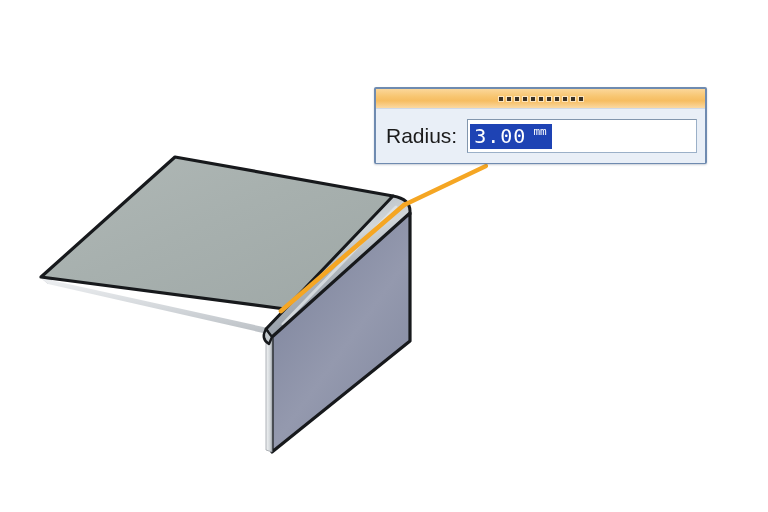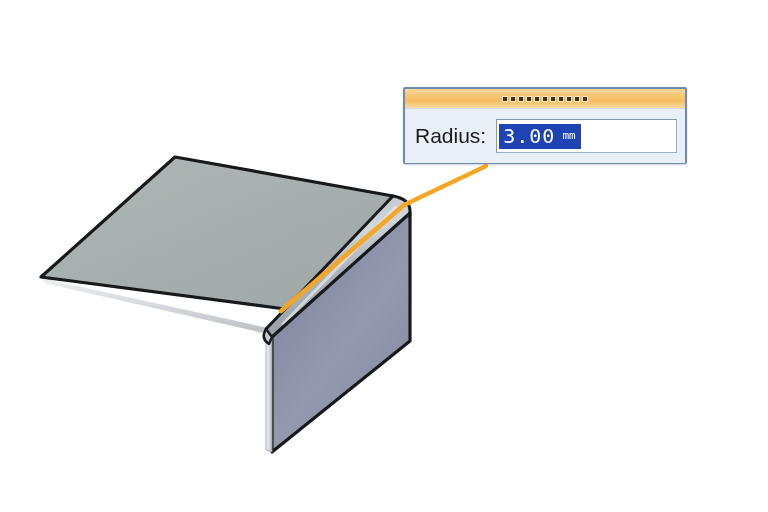--- a/index.html
+++ b/index.html
@@ -31,29 +31,28 @@
     height: 512px;
     display: block;
   }
   #callout-leader-svg { pointer-events: none; }
 
   
   #radius-callout {
     position: absolute;
     left: 374px;
     top: 87px;
-    width: 284px;
+    width: 333px;
     height: 77px;
     box-sizing: border-box;
     border: 2px solid #6f8bb0;
     border-radius: 2px;
     background: #14b8a6;
     box-shadow: 0 1px 2px rgba(60, 80, 110, 0.28);
     z-index: 30;
-    margin-left: 29px;
   }
 
   
   #callout-titlebar {
     position: relative;
     height: 19px;
     background: linear-gradient(to bottom,
         #fbd79a 0%,
         #f8c672 38%,
         #f6bd61 62%,
@@ -102,21 +101,21 @@
     border: 1px solid #9bb0c8;
     border-top-color: #8296ad;
     border-left-color: #8296ad;
     display: flex;
     align-items: center;
     padding: 0 2px;
     cursor: text;
   }
   #radius-value-selection {
     display: inline-flex;
-    align-items: center;
+    align-items: flex-start;
     background: #1e43b4;
     color: #ffffff;
     padding: 2px 5px 3px 4px;
     font-family: "DejaVu Sans Mono", monospace;
     white-space: pre;
     user-select: none;
   }
   #radius-number {
     font-size: 20px;
     letter-spacing: 1px;

